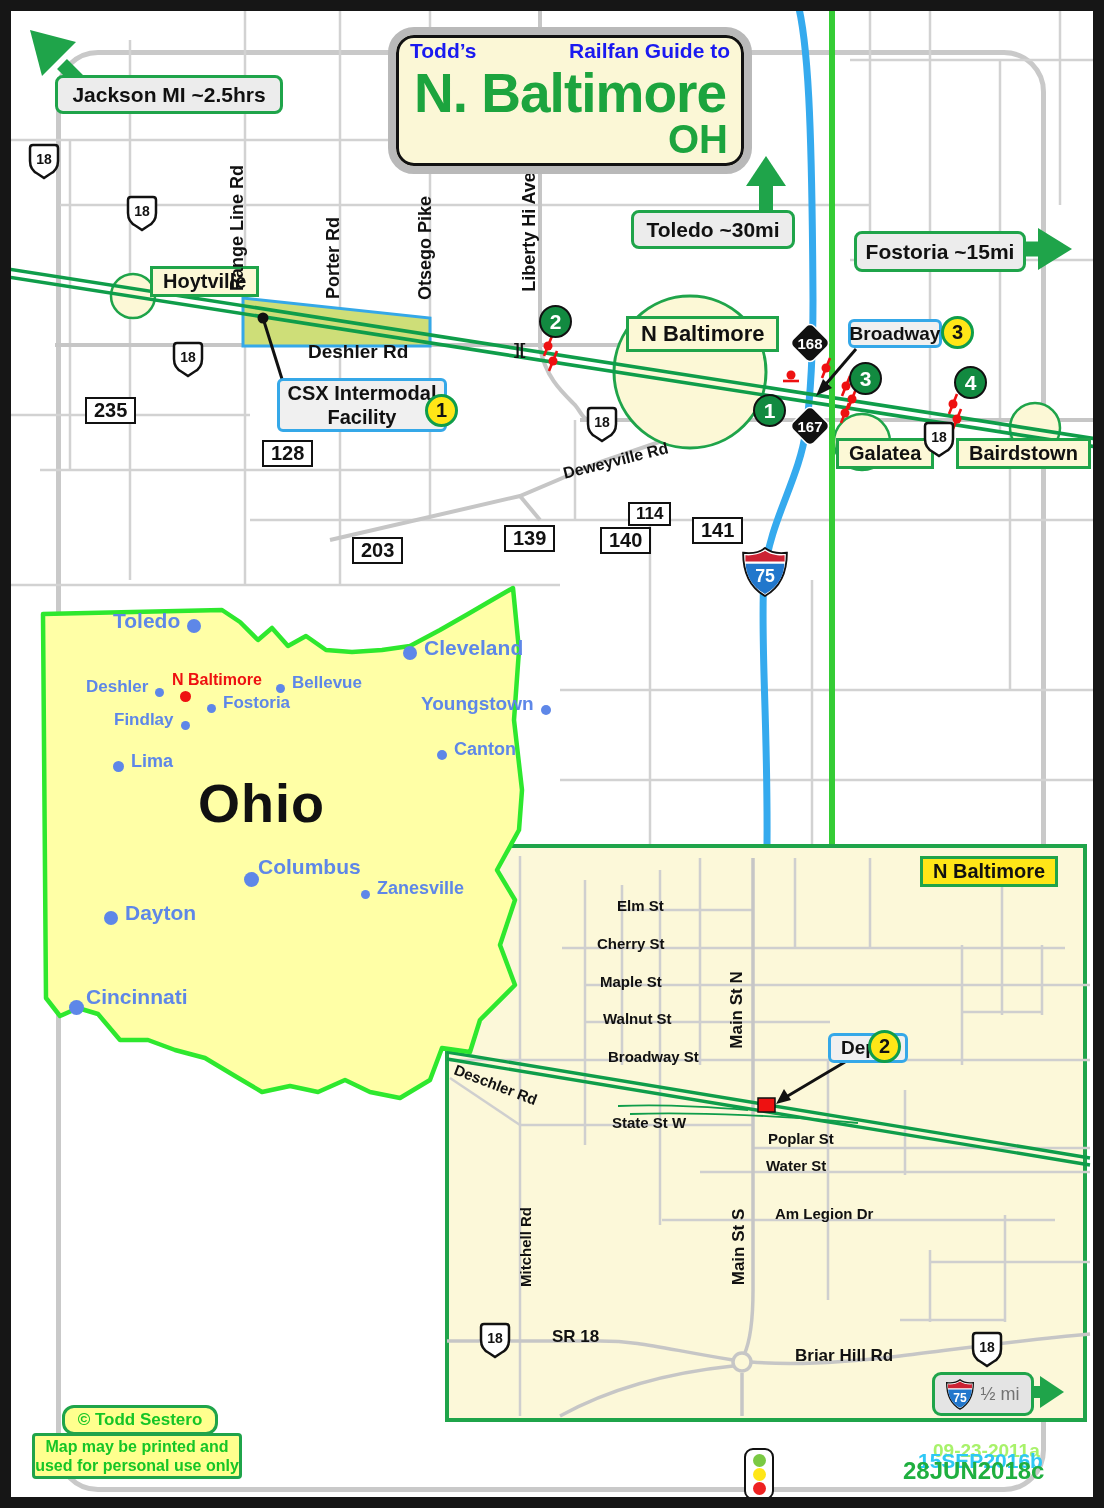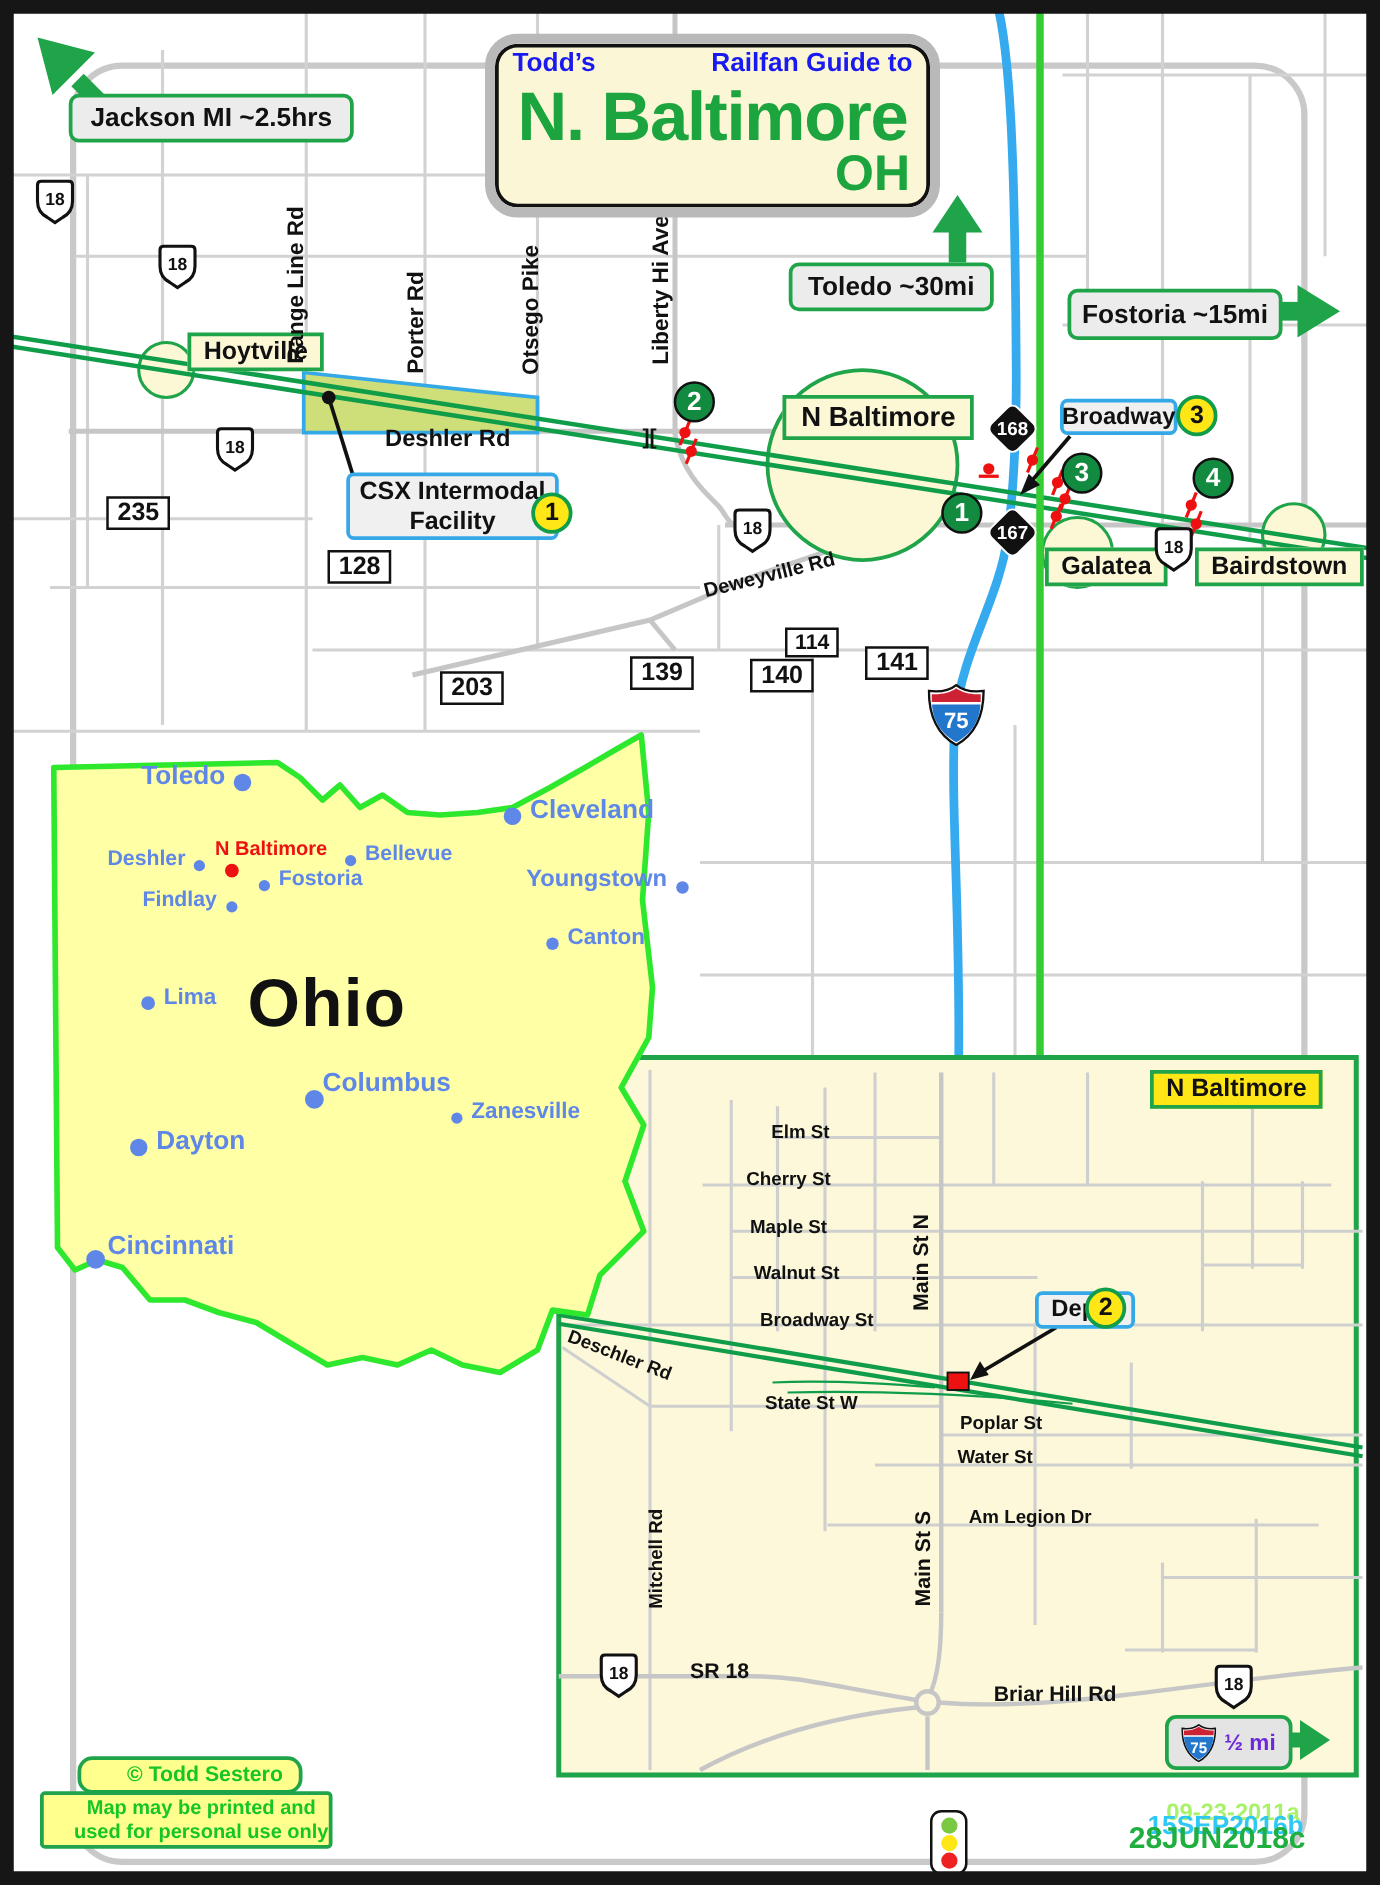--- a/index.html
+++ b/index.html
@@ -33,21 +33,21 @@
   .plain{position:absolute;z-index:2;white-space:nowrap;font-weight:bold;color:#111;}
   .city{position:absolute;z-index:2;display:flex;align-items:flex-end;gap:7px;
         color:#5e87e8;font-weight:bold;white-space:nowrap;}
   .dot{border-radius:50%;background:#5e87e8;flex:0 0 auto;}
   .oh18{position:absolute;z-index:3;}
   .oh18 b{position:absolute;left:0;top:8px;width:100%;text-align:center;font-size:14px;color:#111;}
   .title-box{position:absolute;left:388px;top:27px;width:348px;height:131px;z-index:3;
              background:#fbf7d6;border:8px solid #b9b9b9;border-radius:26px;
              box-shadow:inset 0 0 0 3px #111;}
   .footer-note{background:#ffff8e;border:3px solid #1fa44a;color:#16c526;font-weight:bold;
-               display:flex;flex-direction:column;align-items:center;justify-content:center;padding-left:24px;}
+               display:flex;flex-direction:column;align-items:center;justify-content:center;}
 </style>
 </head>
 <body>
 
 <div class="page">
   <div class="map-frame"></div>
 
   <svg class="base" width="1104" height="1508" viewBox="0 0 1104 1508">
 
     <g stroke="#d2d2d2" stroke-width="2.5" fill="none">
@@ -331,21 +331,21 @@
       <span>Fostoria</span>
     </div>
   <div class="city" style="left:114px;top:710px;font-size:17px;">
     <span>Findlay</span>
       <i class="dot" style="width:9px;height:9px;"></i>
     </div>
   <div class="city" style="left:421px;top:693px;font-size:19px;">
     <span>Youngstown</span>
       <i class="dot" style="width:10px;height:10px;"></i>
     </div>
-  <div class="city" style="left:113px;top:751px;font-size:18px;margin-top:36px;">
+  <div class="city" style="left:113px;top:751px;font-size:18px;">
     <i class="dot" style="width:11px;height:11px;"></i>
       <span>Lima</span>
     </div>
   <div class="city" style="left:437px;top:739px;font-size:18px;">
     <i class="dot" style="width:10px;height:10px;"></i>
       <span>Canton</span>
     </div>
   <span class="city" style="left:258px;top:855px;font-size:21px;">
     <span>Columbus</span>
     </span>
@@ -384,21 +384,21 @@
   <div class="bbox abs" style="left:828px;top:1033px;width:74px;height:24px;font-size:19px;">Depot</div>
   <div class="badge abs" style="left:868px;top:1030px;width:27px;height:27px;font-size:20px;">2</div>
 
   <div class="abs" style="left:932px;top:1372px;width:96px;height:38px;background:#e4e4e4;border:3px solid #1fa44a;border-radius:9px;display:flex;align-items:center;justify-content:center;gap:6px;">
     <svg width="28" height="31" viewBox="0 0 44 48">
       <path d="M22,1 C27,5 35,6.5 43,5.5 C43,22 38,38 22,47 C6,38 1,22 1,5.5 C9,6.5 17,5 22,1 Z" fill="#fff" stroke="#111" stroke-width="2"></path>
       <path d="M22,3.5 C26.5,7 34,8.5 40.8,8 L40.8,14 L3.2,14 L3.2,8 C10,8.5 17.5,7 22,3.5 Z" fill="#cc2233"></path>
       <path d="M3.4,16 L40.6,16 C40,27 35,38 22,45 C9,38 4,27 3.4,16 Z" fill="#2277cc"></path>
       <text x="22" y="36" text-anchor="middle" font-size="19" font-weight="bold" fill="#fff" font-family="Liberation Sans, sans-serif">75</text>
     </svg>
-    <span style="font-size:18px;font-weight:bold;color:#6d28d9;">½ mi</span>
+    <span style="font-size:18px;font-weight:normal;color:#737373;">½ mi</span>
   </div>
 
   <div class="abs footer-note" style="left:62px;top:1405px;width:150px;height:24px;border-radius:12px;font-size:17px;">© Todd Sestero</div>
   <div class="abs footer-note" style="left:32px;top:1433px;width:204px;height:40px;border-radius:4px;font-size:16px;line-height:19px;">
     <span>Map may be printed and</span>
     <span>used for personal use only</span>
   </div>
 
   <div class="abs" style="left:744px;top:1448px;width:26px;height:48px;background:#fff;border:2.5px solid #111;border-radius:9px;z-index:4;">
     <i class="dot" style="position:absolute;left:7px;top:4px;width:13px;height:13px;background:#7ac943;"></i>

